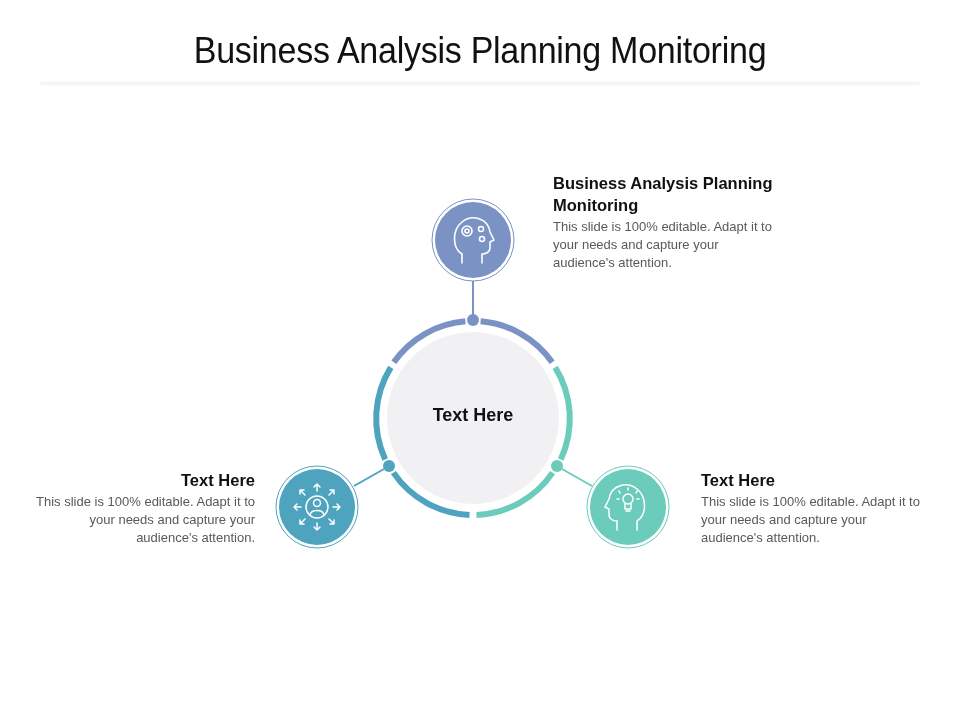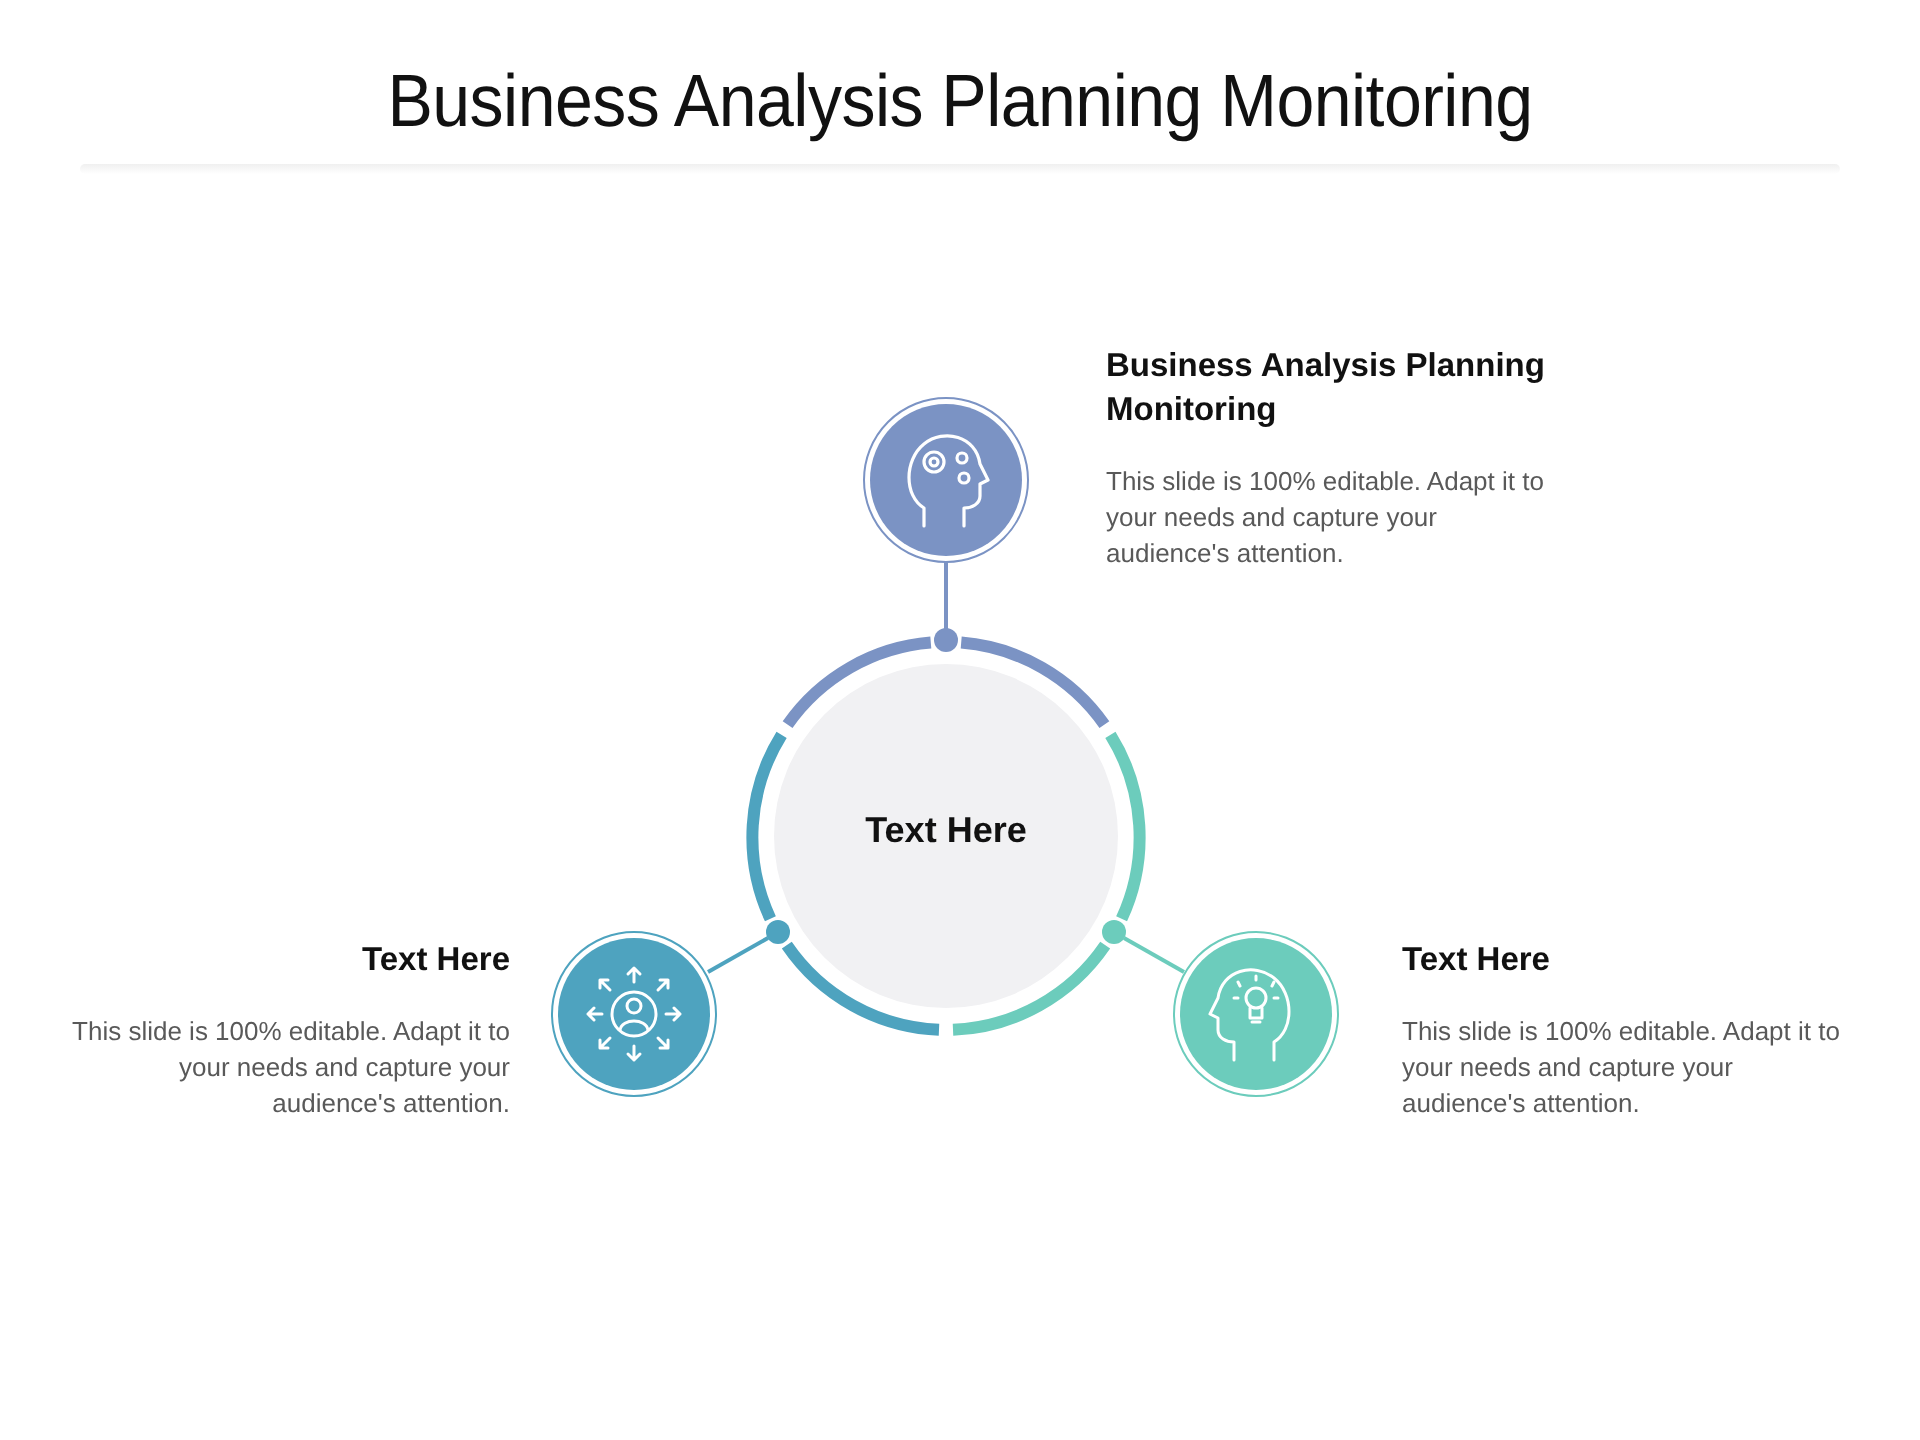--- a/index.html
+++ b/index.html
@@ -3,21 +3,21 @@
   <meta charset="utf-8">
   <style>
     html, body { margin: 0; padding: 0; background: #ffffff; }
     body { width: 960px; height: 720px; position: relative; overflow: hidden; font-family: "Liberation Sans", sans-serif; }
     .title { position: absolute; left: 0; top: 30px; width: 960px; text-align: center; font-size: 37px; color: #111; letter-spacing: -0.3px; transform: scaleX(0.92); }
     .title-rule { position: absolute; left: 40px; top: 82px; width: 880px; height: 5px; background: linear-gradient(to bottom, #f0f0f0, #ffffff); border-radius: 3px; }
     svg.diagram { position: absolute; left: 0; top: 0; }
     .center-label { position: absolute; left: 388px; top: 405px; width: 170px; text-align: center; font-size: 18px; font-weight: bold; color: #111; }
     .block { position: absolute; width: 225px; }
     .block .heading { font-size: 16.5px; font-weight: bold; color: #111; line-height: 22px; }
-    .block .body { font-size: 13px; color: #595959; line-height: 18px; margin-top: 16px; }
+    .block .body { font-size: 13px; color: #595959; line-height: 18px; margin-top: 2px; }
     .block-top { left: 553px; top: 172px; }
     .block-left { left: 30px; top: 469px; text-align: right; }
     .block-right { left: 701px; top: 469px; }
   </style>
 </head>
 <body>
 
 <div class="title">Business Analysis Planning Monitoring</div>
 <div class="title-rule"></div>
 

